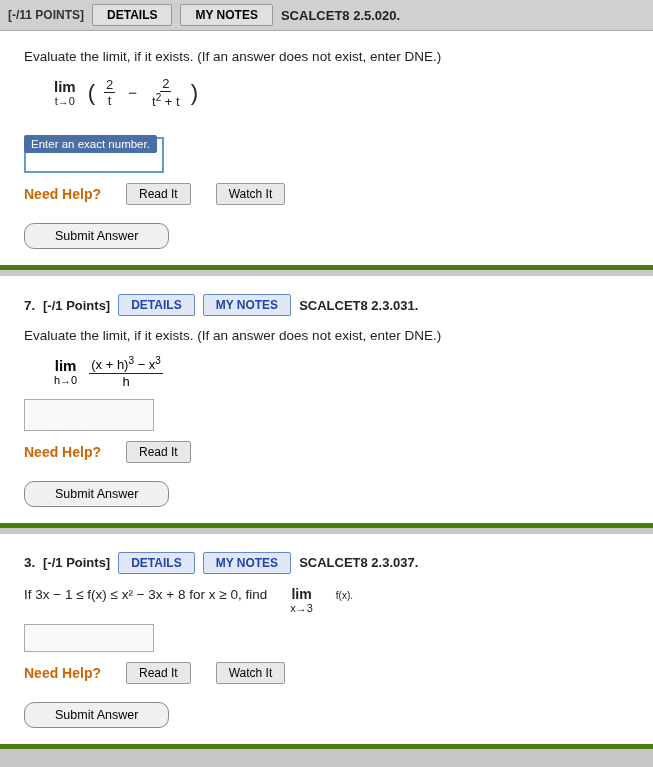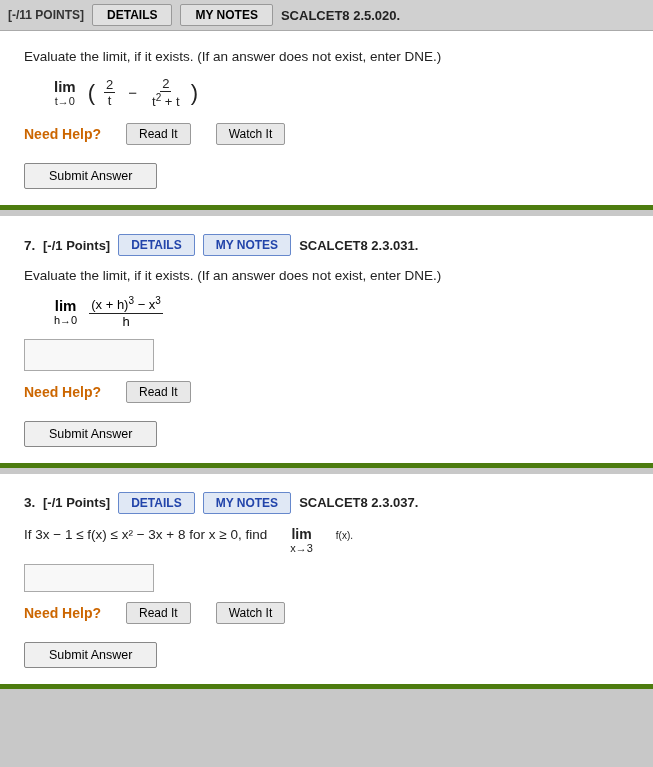--- a/index.html
+++ b/index.html
@@ -144,24 +144,24 @@
       border: 1px solid #999;
       padding: 3px 12px;
       font-size: 12px;
       cursor: pointer;
       border-radius: 2px;
     }
 
     .btn-submit {
       background: #f0f0f0;
       border: 1px solid #888;
-      padding: 5px 24px;
+      padding: 5px 30px;
       font-size: 12.5px;
       cursor: pointer;
-      border-radius: 2px;
+      border-radius: 10px;
       margin-top: 4px;
     }
 
     .problem-header {
       display: flex;
       align-items: center;
       gap: 8px;
       margin-bottom: 12px;
     }
 
@@ -255,20 +255,24 @@
     </div>
     <span style="font-size:15px; margin:0 4px;">−</span>
     <div class="fraction">
       <span class="numerator">2</span>
       <span class="denominator">t<span style="font-size:10px; vertical-align:super;">2</span> + t</span>
     </div>
     <span class="math-paren">)</span>
   </div>
 
   
+  <div class="answer-box-container">
+    <div class="tooltip-box">Enter an exact number.</div>
+    <input class="answer-box" type="text" style="margin-top: 28px;">
+  </div>
 
   
   <div class="need-help-row">
     <span class="need-help-label">Need Help?</span>
     <button class="btn-read-it">Read It</button>
     <button class="btn-watch-it">Watch It</button>
   </div>
 
   <button class="btn-submit">Submit Answer</button>
 </div>

